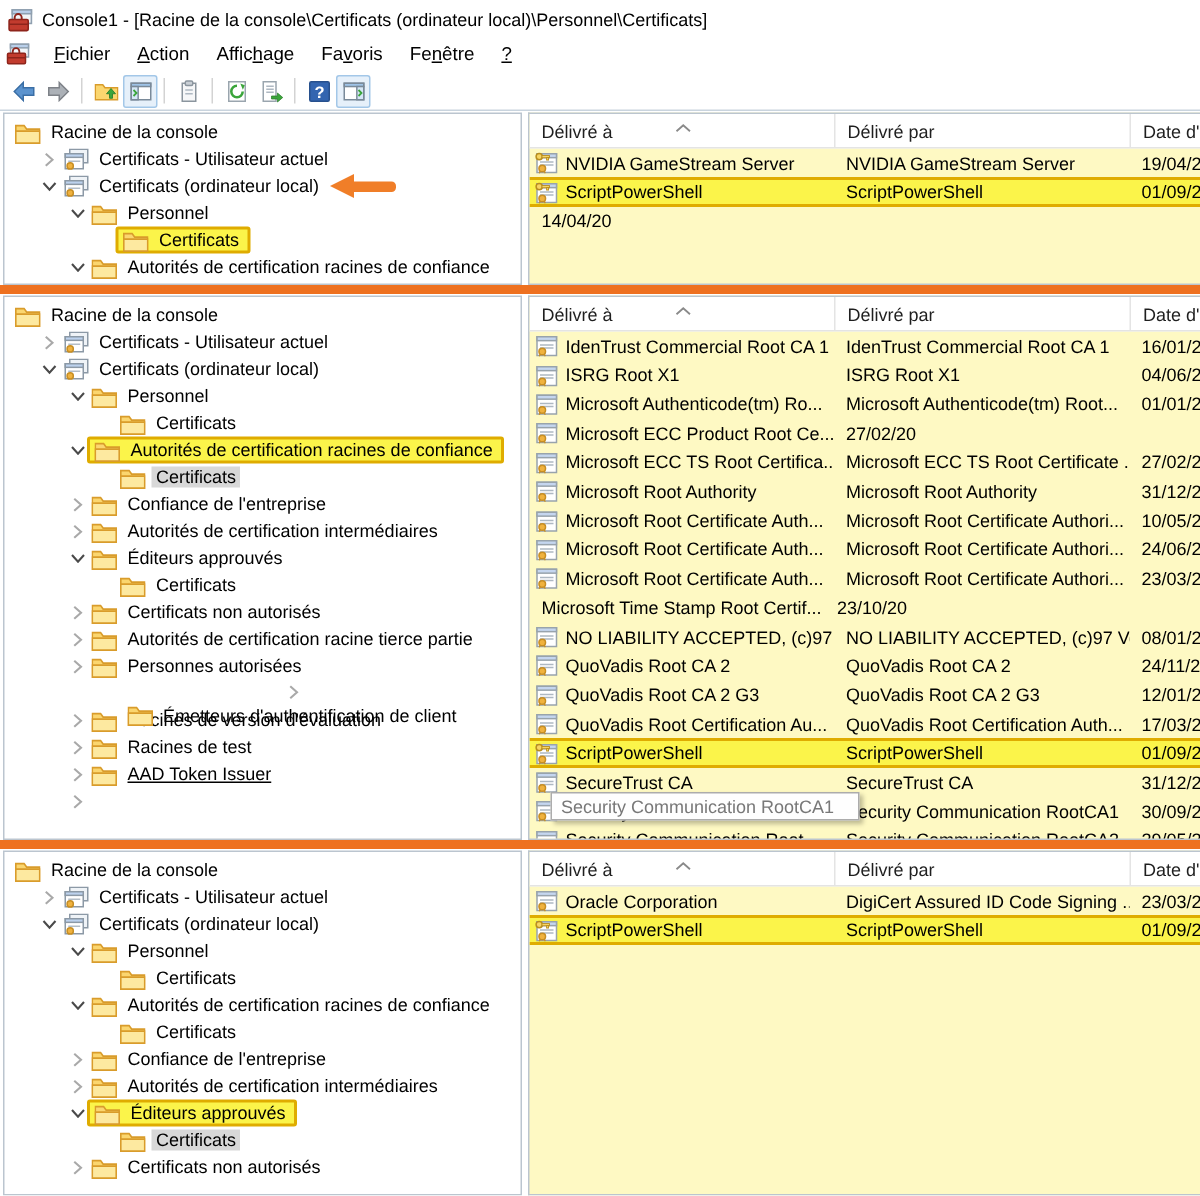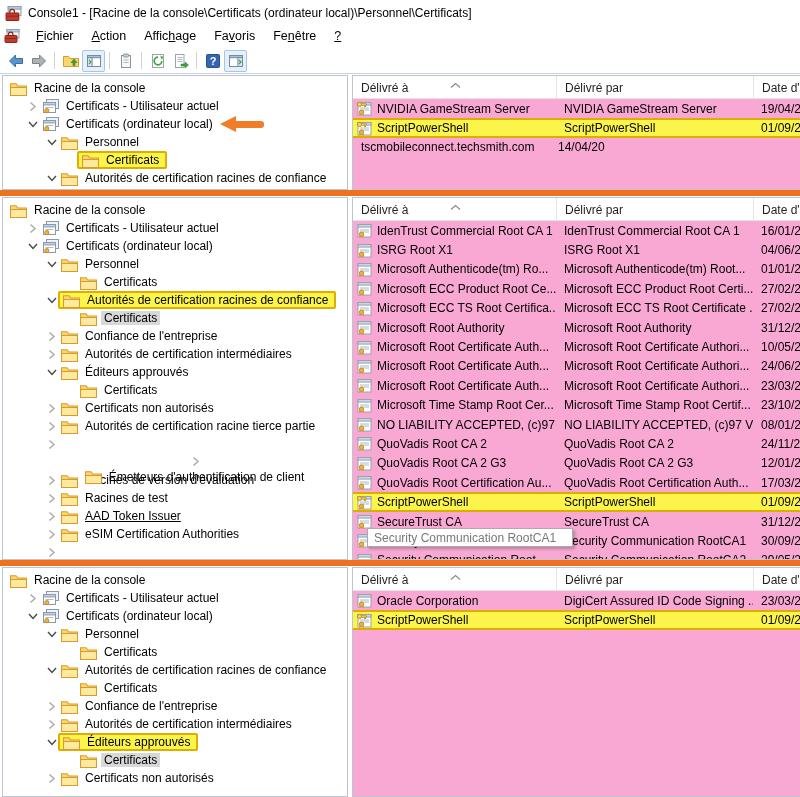--- a/index.html
+++ b/index.html
@@ -25,21 +25,21 @@
   .section{position:absolute;left:0;right:0}
   .sec1{top:74px;height:116px}
   .sec2{top:196px;height:364px}
   .sec3{top:566px;height:231px}
   .sepbar{position:absolute;left:0;width:800px;height:6px;background:#EE7120;z-index:20}
   .sep1{top:190px}.sep2{top:560px}
 
   .tree{position:absolute;left:2px;width:346px;top:1px;bottom:0;border:1px solid #BBC5CF;
         background:#fff;overflow:hidden;padding-top:3px;box-sizing:border-box}
   .list{position:absolute;left:352px;width:448px;top:1px;bottom:0;border:1px solid #BBC5CF;border-right:none;
-        background:#f9a8d4;overflow:hidden;box-sizing:border-box}
+        background:#fef9c3;overflow:hidden;box-sizing:border-box}
 
   
   .node{height:18px;display:flex;align-items:center;white-space:nowrap;font-size:12px}
   .exp{width:13px;height:16px;display:flex;align-items:center;justify-content:center;flex:none}
   .exp svg{stroke:#A9A9A9;fill:none;stroke-width:1.4}
   .node.open .exp svg{transform:rotate(90deg);stroke:#4A4A4A}
   .node.leaf .exp svg{visibility:hidden}
   .hlwrap{display:inline-flex;align-items:center;height:18px;border-radius:2px;padding:0 3px;box-sizing:border-box}
   .node.hl .hlwrap{background:#FBF44A;border:2px solid #DFAC00}
   .ticon{width:17px;height:15px;flex:none;margin-right:4px;position:relative}
@@ -385,21 +385,20 @@
                 </g>
               </svg>
             </span>
             <span>ScriptPowerShell</span>
           </div>
           <div class="rcol2">ScriptPowerShell</div>
           <div class="rcol3">01/09/20</div>
         </div>
 
         <div class="row key">
-          <div class="rcol2">tscmobileconnect.techsmith.com</div>
           <div class="rcol3">14/04/20</div>
         </div>
       </div>
   </div>
 </div>
 
 <div class="section sec2">
   <div class="tree">
 
       <div class="node leaf noexp" style="padding-left: 4px;">
@@ -631,20 +630,29 @@
         </span>
 
       </div>
 
       <div class="node" style="padding-left: 42px;">
         <span class="exp">
           <svg width="8" height="11" viewBox="0 0 8 11">
             <use href="#ic-chev"></use>
           </svg>
         </span>
+        <span class="hlwrap">
+          <span class="ticon">
+            <svg class="icon-folder" width="17" height="15" viewBox="0 0 16 14">
+              <use href="#ic-folder"></use>
+            </svg>
+
+          </span>
+          <span class="label">Personnes autorisées</span>
+        </span>
 
       </div>
 
       <div class="node" style="padding-left: 42px; flex-direction: column;">
         <span class="exp">
           <svg width="8" height="11" viewBox="0 0 8 11">
             <use href="#ic-chev"></use>
           </svg>
         </span>
         <span class="hlwrap">
@@ -706,37 +714,20 @@
             <svg class="icon-folder" width="17" height="15" viewBox="0 0 16 14">
               <use href="#ic-folder"></use>
             </svg>
 
           </span>
           <span class="label">AAD Token Issuer</span>
         </span>
 
       </div>
 
-      <div class="node" style="padding-left: 42px;">
-        <span class="exp">
-          <svg width="8" height="11" viewBox="0 0 8 11">
-            <use href="#ic-chev"></use>
-          </svg>
-        </span>
-        <span class="hlwrap">
-          <span class="ticon">
-            <svg class="icon-folder" width="17" height="15" viewBox="0 0 16 14">
-              <use href="#ic-folder"></use>
-            </svg>
-
-          </span>
-          <span class="label">eSIM Certification Authorities</span>
-        </span>
-
-      </div>
 
       <div class="node" style="padding-left: 42px;">
         <span class="exp">
           <svg width="8" height="11" viewBox="0 0 8 11">
             <use href="#ic-chev"></use>
           </svg>
         </span>
 
       </div>
     </div>
@@ -810,21 +801,20 @@
             <span class="licon">
               <svg width="17" height="15" viewBox="0 0 16 15">
                 <use href="#ic-cert"></use>
                 <g class="keyg">
                   <use href="#ic-key"></use>
                 </g>
               </svg>
             </span>
             <span>Microsoft ECC Product Root Ce...</span>
           </div>
-          <div class="rcol2">Microsoft ECC Product Root Certi...</div>
           <div class="rcol3">27/02/20</div>
         </div>
 
         <div class="row">
           <div class="rcol1">
             <span class="licon">
               <svg width="17" height="15" viewBox="0 0 16 15">
                 <use href="#ic-cert"></use>
                 <g class="keyg">
                   <use href="#ic-key"></use>
@@ -895,31 +885,20 @@
                 </g>
               </svg>
             </span>
             <span>Microsoft Root Certificate Auth...</span>
           </div>
           <div class="rcol2">Microsoft Root Certificate Authori...</div>
           <div class="rcol3">23/03/20</div>
         </div>
 
         <div class="row">
-          <div class="rcol1">
-            <span class="licon">
-              <svg width="17" height="15" viewBox="0 0 16 15">
-                <use href="#ic-cert"></use>
-                <g class="keyg">
-                  <use href="#ic-key"></use>
-                </g>
-              </svg>
-            </span>
-            <span>Microsoft Time Stamp Root Cer...</span>
-          </div>
           <div class="rcol2">Microsoft Time Stamp Root Certif...</div>
           <div class="rcol3">23/10/20</div>
         </div>
 
         <div class="row">
           <div class="rcol1">
             <span class="licon">
               <svg width="17" height="15" viewBox="0 0 16 15">
                 <use href="#ic-cert"></use>
                 <g class="keyg">

